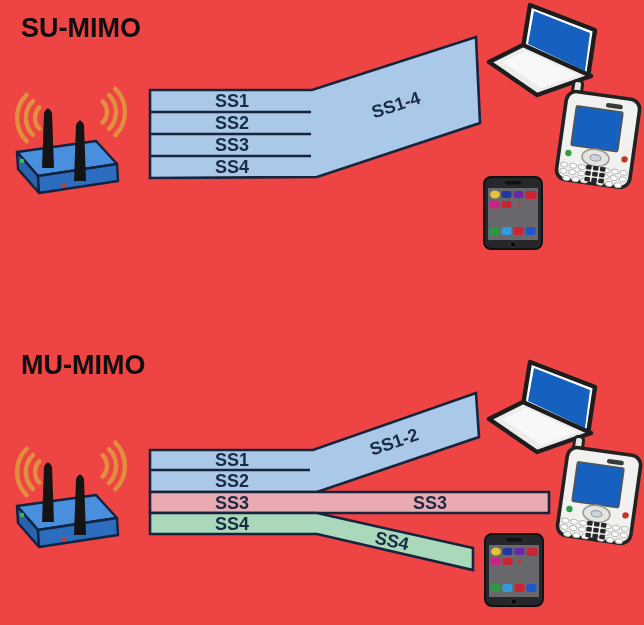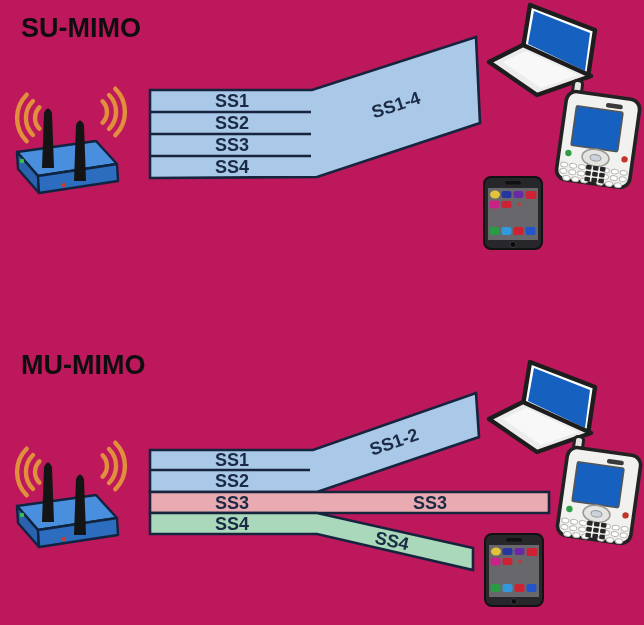--- a/index.html
+++ b/index.html
@@ -1,16 +1,16 @@
 <!DOCTYPE html>
 <html><head>
 <meta charset="utf-8">
 <style>
   html,body{margin:0;padding:0;background:#fff;}
-  .stage{position:relative;width:644px;height:625px;background:#be185d;overflow:hidden;}
+  .stage{position:relative;width:644px;height:625px;background:#ef4444;overflow:hidden;}
   svg{display:block;}
   .title{font-family:"Liberation Sans",sans-serif;font-size:27px;font-weight:bold;fill:#0e0e0e;}
   .ss{font-family:"Liberation Sans",sans-serif;font-size:18px;font-weight:bold;fill:#1b2b45;text-anchor:middle;}
   .band{stroke:#16243d;stroke-width:2.6;stroke-linejoin:miter;}
   .sep{stroke:#16243d;stroke-width:2.6;}
 </style>
 </head>
 <body>
 
 <div class="stage">

